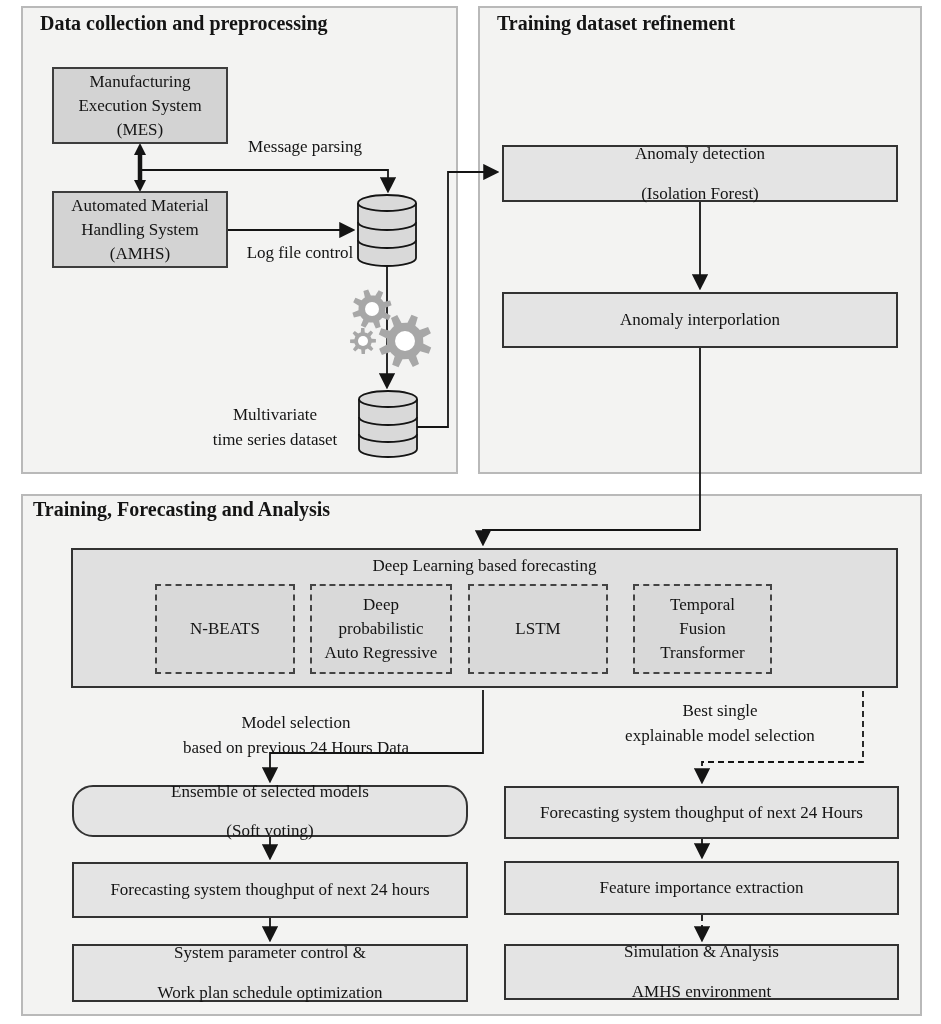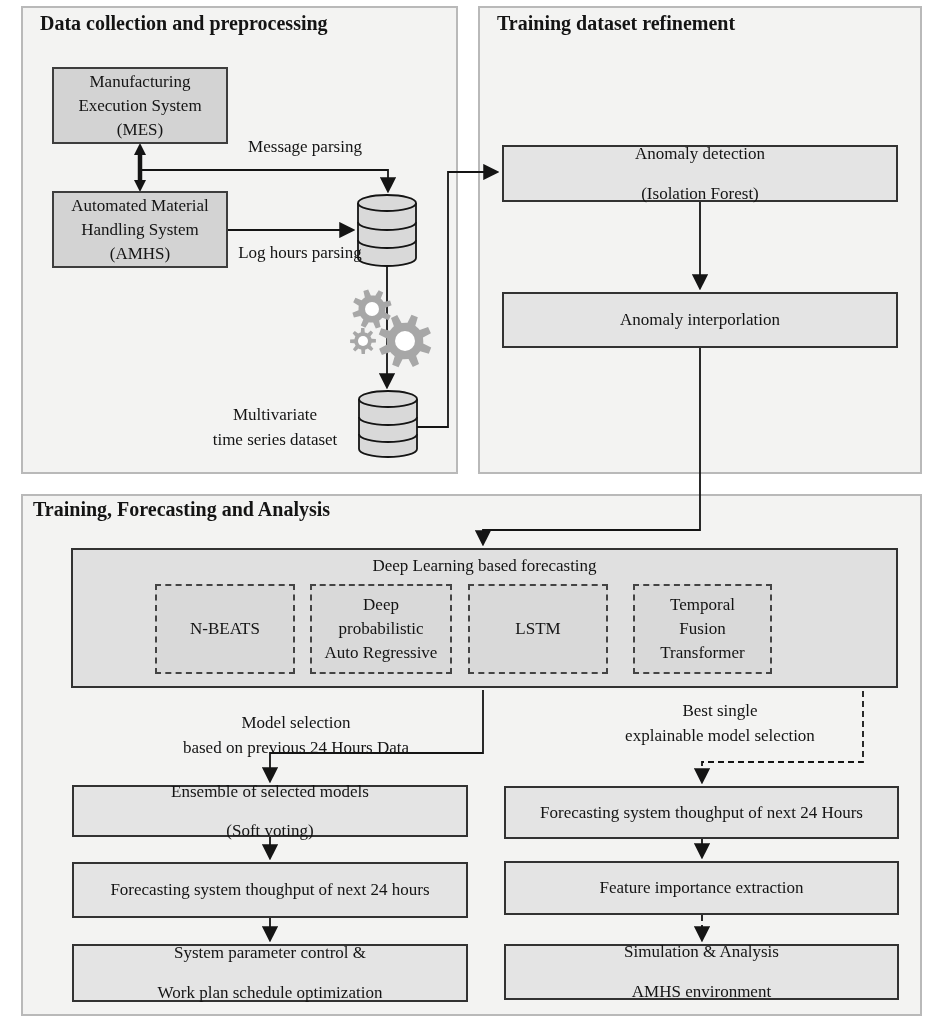--- a/index.html
+++ b/index.html
@@ -103,21 +103,21 @@
     <span>Execution System</span>
     <span>(MES)</span>
   </div>
   <div class="node dark" style="left:52px;top:191px;width:176px;height:77px;">
     <span>Automated Material</span>
     <span>Handling System</span>
     <span>(AMHS)</span>
   </div>
 
   <div class="lbl" style="left:230px;top:134px;width:150px;">Message parsing</div>
-  <div class="lbl" style="left:225px;top:240px;width:150px;">Log hours parsing</div>
+  <div class="lbl" style="left:225px;top:240px;width:150px;">Log file control</div>
   <div class="lbl" style="left:180px;top:402px;width:190px;">
     <span>Multivariate</span><br>
     <span>time series dataset</span>
   </div>
 
   <div class="node light" style="left:502px;top:145px;width:396px;height:57px;">
     <span>Anomaly detection</span>
     <span>(Isolation Forest)</span>
   </div>
   <div class="node light" style="left:502px;top:292px;width:396px;height:56px;">
@@ -146,21 +146,21 @@
 
   <div class="lbl" style="left:116px;top:698px;width:360px;margin-top:12px;">
     <span>Model selection</span><br>
     <span>based on previous 24 Hours Data</span>
   </div>
   <div class="lbl" style="left:540px;top:698px;width:360px;">
     <span>Best single</span><br>
     <span>explainable model selection</span>
   </div>
 
-  <div class="node light" style="left:72px;top:785px;width:396px;height:52px;line-height:23px;">
+  <div class="node light" style="left:72px;top:785px;width:396px;height:52px;line-height:23px;border-radius:21px;">
     <span>Ensemble of selected models</span>
     <span>(Soft voting)</span>
   </div>
   <div class="node light" style="left:72px;top:862px;width:396px;height:56px;">
     <span>Forecasting system thoughput of next 24 hours</span>
   </div>
   <div class="node light" style="left:72px;top:944px;width:396px;height:58px;line-height:24px;">
     <span>System parameter control &amp;</span>
     <span>Work plan schedule optimization</span>
   </div>

